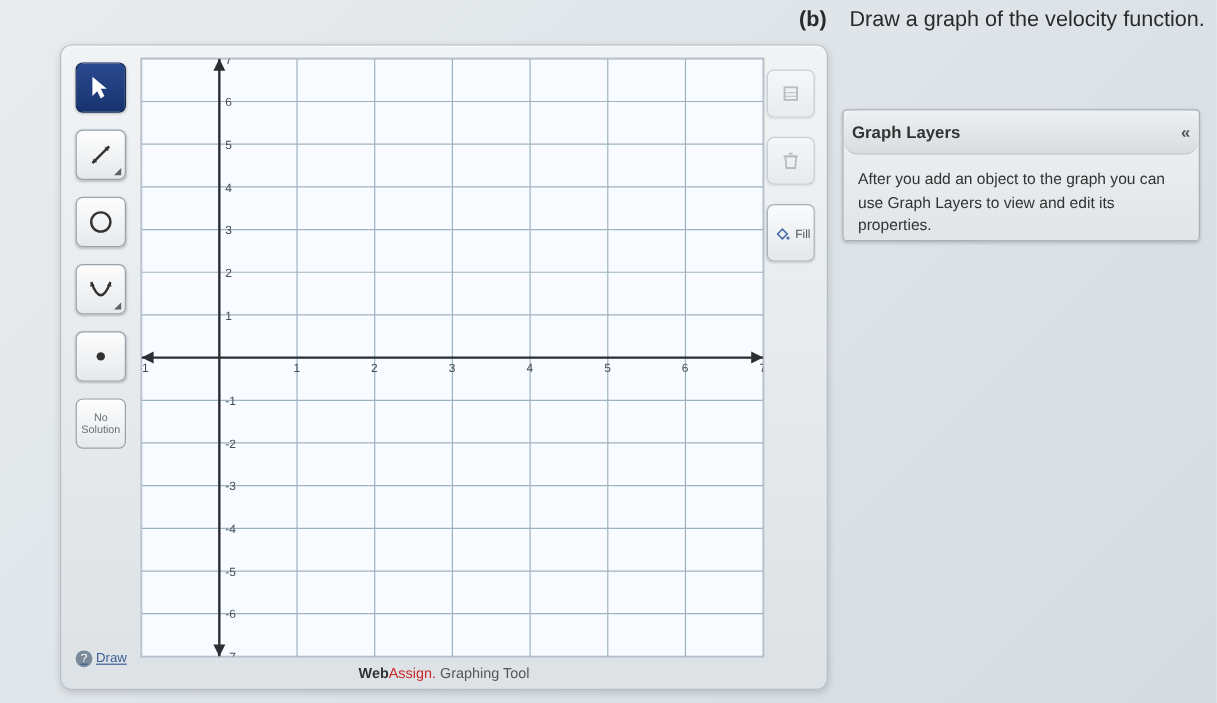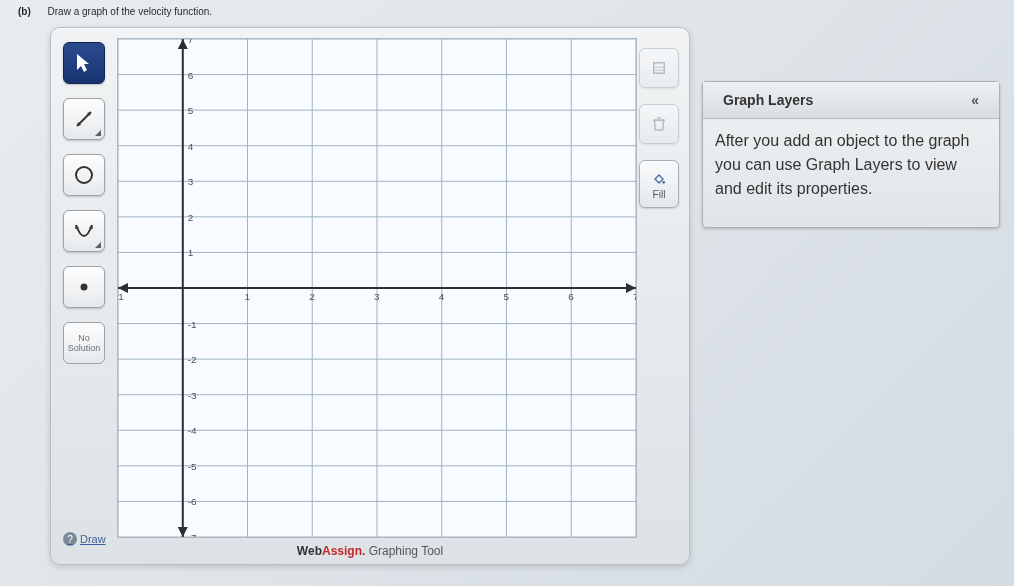--- a/index.html
+++ b/index.html
@@ -6,22 +6,23 @@
   body {
     font-family: Arial, Helvetica, sans-serif;
     background: linear-gradient(135deg, #e8ecef 0%, #d4dce2 100%);
     width: 1014px;
     height: 586px;
     overflow: hidden;
     color: #333;
   }
   .prompt {
     padding: 6px 10px 10px 18px;
-    font-size: 10px;
+    font-size: 18px;
     color: #2a2a2a;
+    text-align: right;
   }
   .prompt .part-label { font-weight: bold; margin-right: 14px; }
 
   .stage {
     position: relative;
     padding: 0 0 0 50px;
   }
 
   .tool-container {
     position: relative;
@@ -93,36 +94,36 @@
   .graph-area svg { width:100%; height:100%; display:block; }
 
   .footer-brand {
     position:absolute;
     bottom: 6px; left: 0; right: 0;
     text-align: center;
     font-size: 12px;
     color: #555;
   }
   .footer-brand .web { color:#333; font-weight:bold; }
-  .footer-brand .assign { color:#c62828; font-weight:bold; }
+  .footer-brand .assign { color:#c62828; font-weight:normal; }
 
   
   .right-actions {
     position:absolute;
     right: 10px;
     top: 20px;
     width: 40px;
     display:flex; flex-direction:column; gap:16px;
   }
   .act-btn {
     width:40px;
     border:1px solid #a9b1b8;
     border-radius:6px;
     background:linear-gradient(180deg,#fafbfc,#e4e8eb);
-    display:flex;flex-direction:column;align-items:center;justify-content:center;
+    display:flex;flex-direction:row;align-items:center;justify-content:center;
     box-shadow:0 1px 2px rgba(0,0,0,0.15);
     color:#555;
     cursor:pointer;
   }
   .act-btn.sq { height:40px; }
   .act-btn.fill { height:48px; font-size:10px; padding-top:2px; gap:2px;}
   .act-btn.disabled { opacity:0.55; cursor:default; }
 
   
   .layers-panel {
@@ -130,30 +131,31 @@
     left: 702px;
     top: 54px;
     width: 298px;
     border:1px solid #aab1b7;
     border-radius:4px;
     background: linear-gradient(180deg,#f0f2f3,#e1e5e8);
     box-shadow: 0 1px 3px rgba(0,0,0,0.2);
   }
   .layers-header {
     display:flex; justify-content:space-between; align-items:center;
-    padding: 10px 20px;
+    padding: 10px 7px;
     border-bottom:1px solid #b5bcc2;
     background: linear-gradient(180deg,#eef0f2,#d8dde1);
     font-weight:bold;
     font-size:14px;
+    border-radius:13px;
   }
   .layers-header .collapse { font-size:14px; color:#555; cursor:pointer; }
   .layers-body {
-    padding: 10px 12px 26px 12px;
-    font-size: 16px;
+    padding: 10px 12px 2px 12px;
+    font-size: 13px;
     line-height: 1.5;
     color:#333;
   }
 
   
   .tick-label { font-size:10px; fill:#4a4f54; font-family:Arial; }
 </style>
 </head>
 <body>
 

